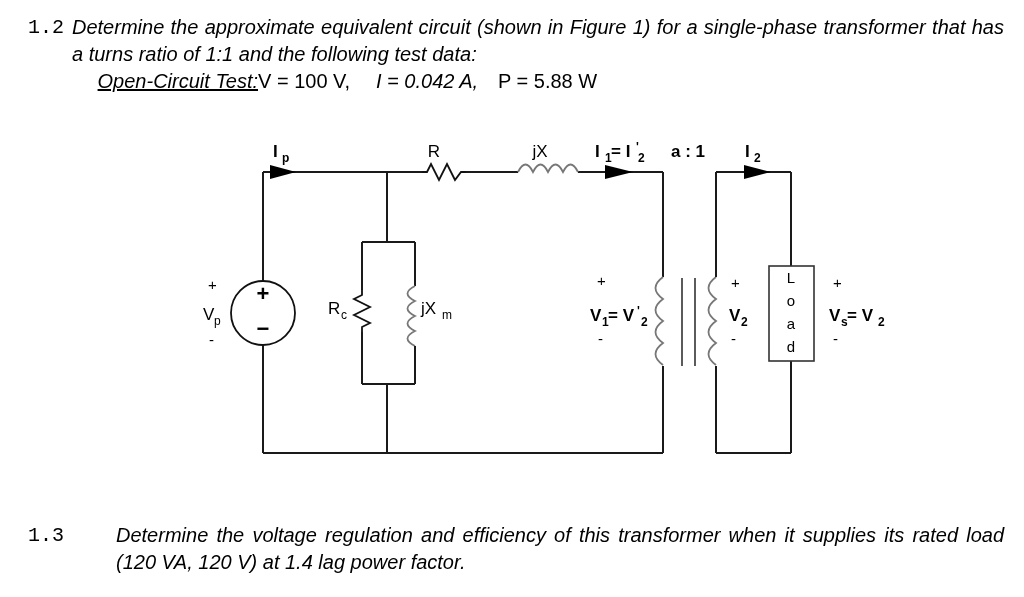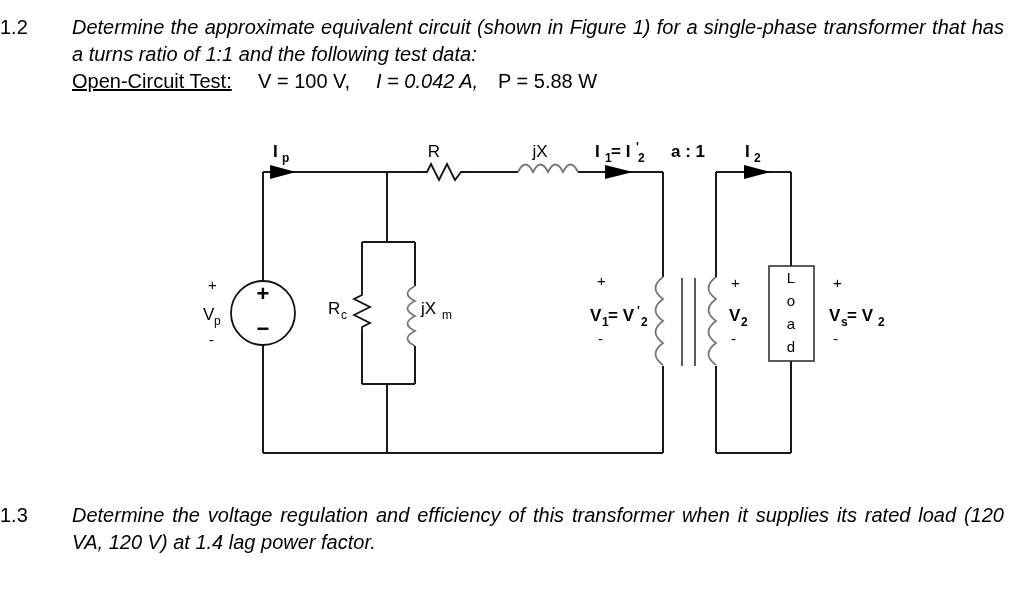--- a/index.html
+++ b/index.html
@@ -20,46 +20,49 @@
   .problem {
     position: absolute;
     display: flex;
     align-items: flex-start;
   }
   .prob-num {
     width: 72px;
     flex: 0 0 72px;
     font-size: 20px;
     line-height: 27px;
-    padding-left: 0;
+    padding-left: 28px;
     box-sizing: border-box;
+    font-family: Liberation Mono, monospace;
   }
   .prob-body {
     flex: 1 1 auto;
     font-size: 20px;
     line-height: 27px;
   }
   .justified {
     text-align: justify;
     text-align-last: left;
     font-style: italic;
   }
 
   #problem-12 { left: 0px; top: 14px; width: 1004px; }
-  #problem-13 { left: 0px; top: 502px; width: 1004px; }
+  #problem-13 { left: 0px; top: 522px; width: 1004px; gap: 44px; }
 
   .test-line {
     white-space: nowrap;
     font-size: 20px;
     line-height: 26px;
   }
   .test-label {
+    font-style: italic;
     text-decoration: underline;
     display: inline-block;
     width: 186px;
+    text-align: right;
   }
   .test-v  { display: inline-block; width: 118px; }
   .test-i  { display: inline-block; width: 122px; font-style: italic; }
   .test-p  { display: inline-block; }
 
   
   #figure {
     position: absolute;
     left: 0px;
     top: 138px;

